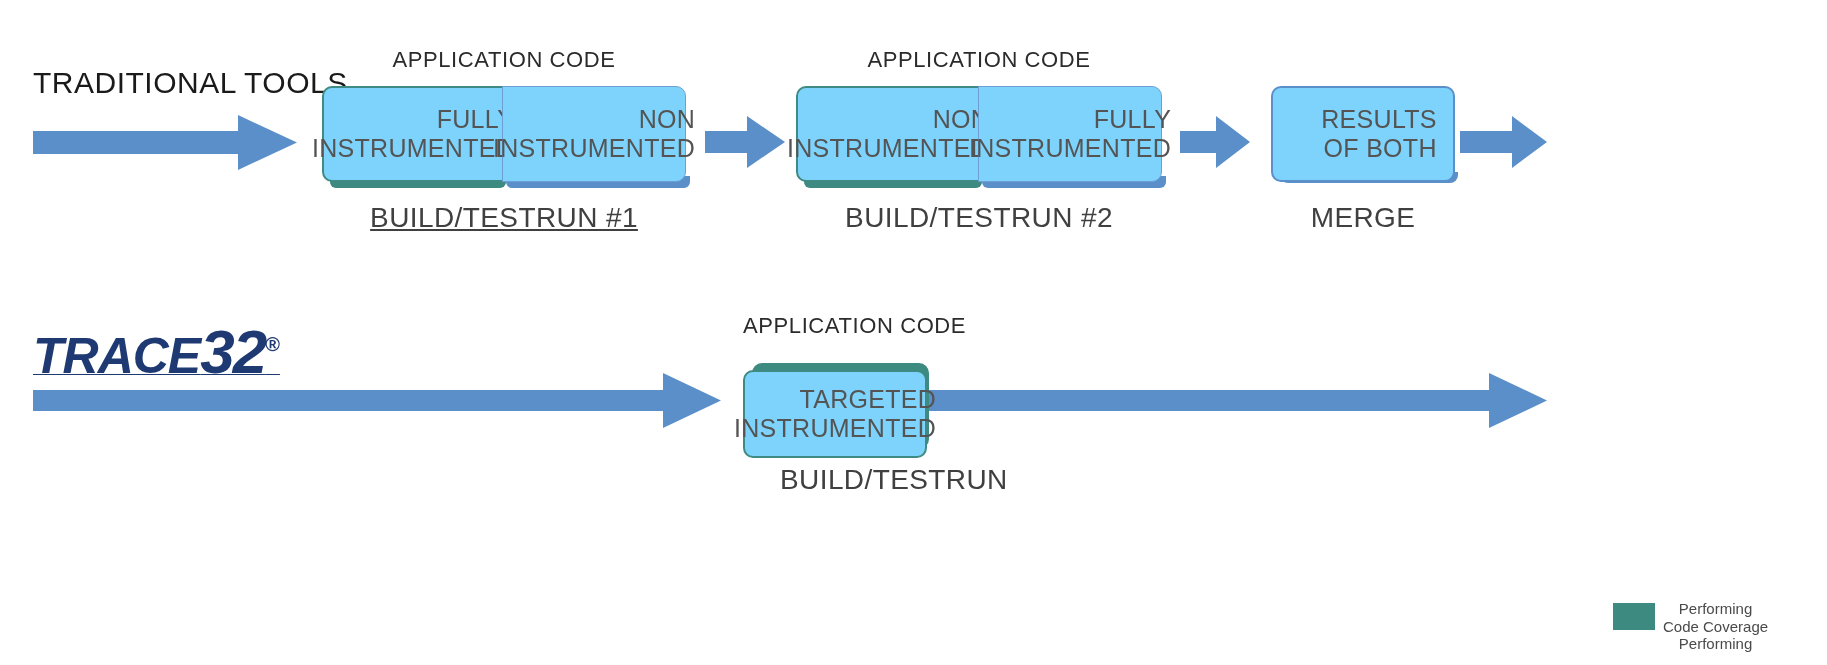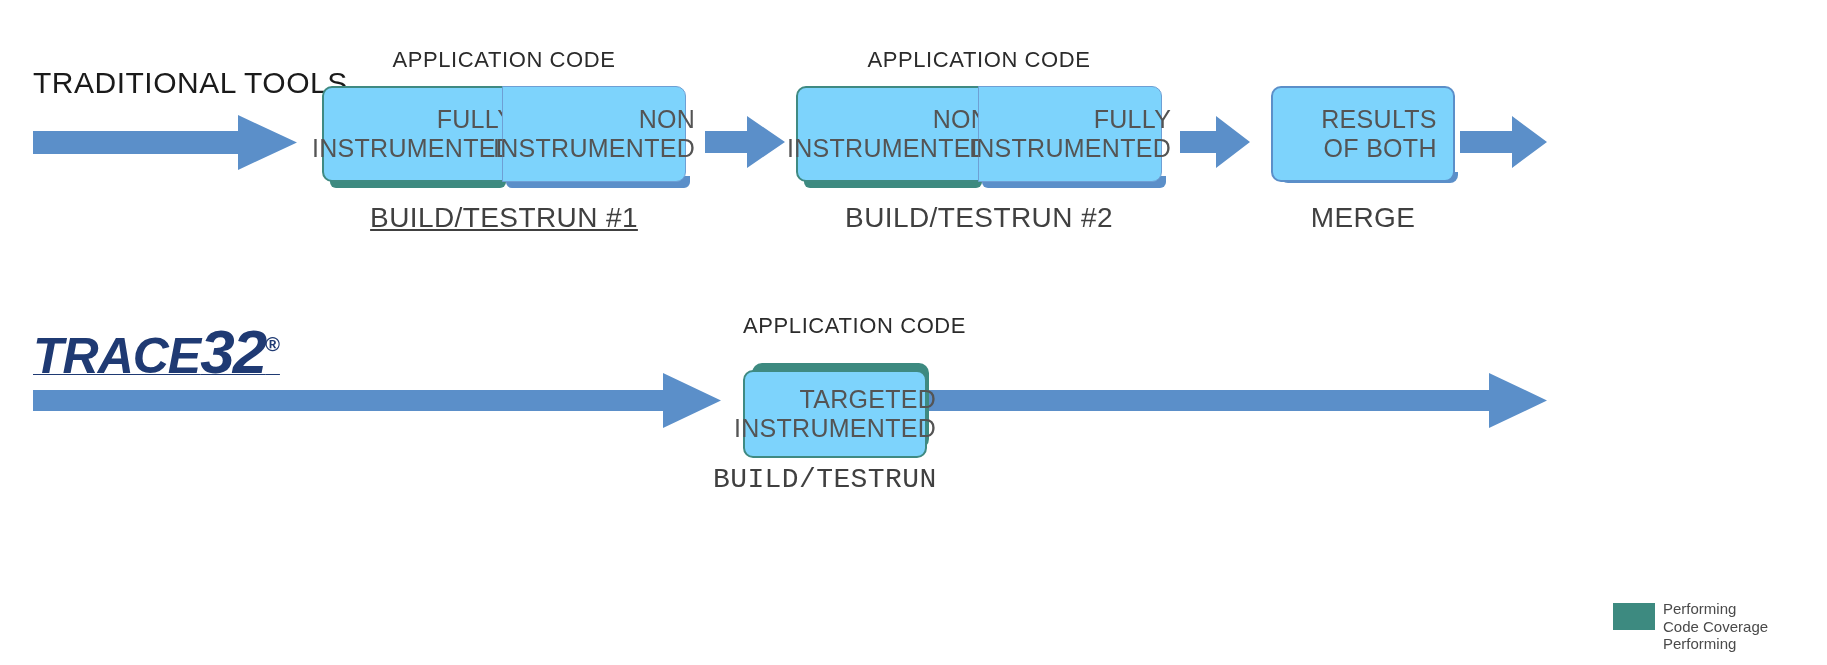--- a/index.html
+++ b/index.html
@@ -96,20 +96,21 @@
   }
   #trace32-logo .t-word { font-size: 50px; }
   #trace32-logo .t-num  { font-size: 62px; letter-spacing: -2px; }
   #trace32-logo .t-reg  { font-size: 20px; font-style: normal; vertical-align: 22px; letter-spacing: 0; }
 
   #legend {
     position: absolute;
     display: flex;
     align-items: flex-start;
     gap: 8px;
+    text-align: center;
   }
   #legend .swatch {
     width: 42px;
     height: 27px;
     background: #3d8a80;
     flex: none;
     margin-top: 3px;
   }
   #legend .legend-text {
     font-size: 15px;
@@ -219,21 +220,21 @@
 
   <div class="shadow-bar sh-teal" style="left:752px; top:363px; width:177px; height:86px; border-radius:10px;"></div>
 
   <div class="code-box bdr-teal r-all" style="left:743px; top:348px; width:184px; height:88px;margin-top:22px;">
     <div class="label">
       <span>TARGETED</span><br>
       <span>INSTRUMENTED</span>
     </div>
   </div>
 
-  <div class="caption" style="left:713px; top:464px; width:184px;font-family:Liberation Mono, monospace;">BUILD/TESTRUN</div>
+  <div class="caption" style="left:780px; top:464px; width:184px;">BUILD/TESTRUN</div>
 
   <div id="legend" style="left:1613px; top:600px;">
     <div class="swatch"></div>
     <div class="legend-text">
       <div>Performing</div>
       <div>Code Coverage</div>
       <div>Performing</div>
     </div>
   </div>
 

